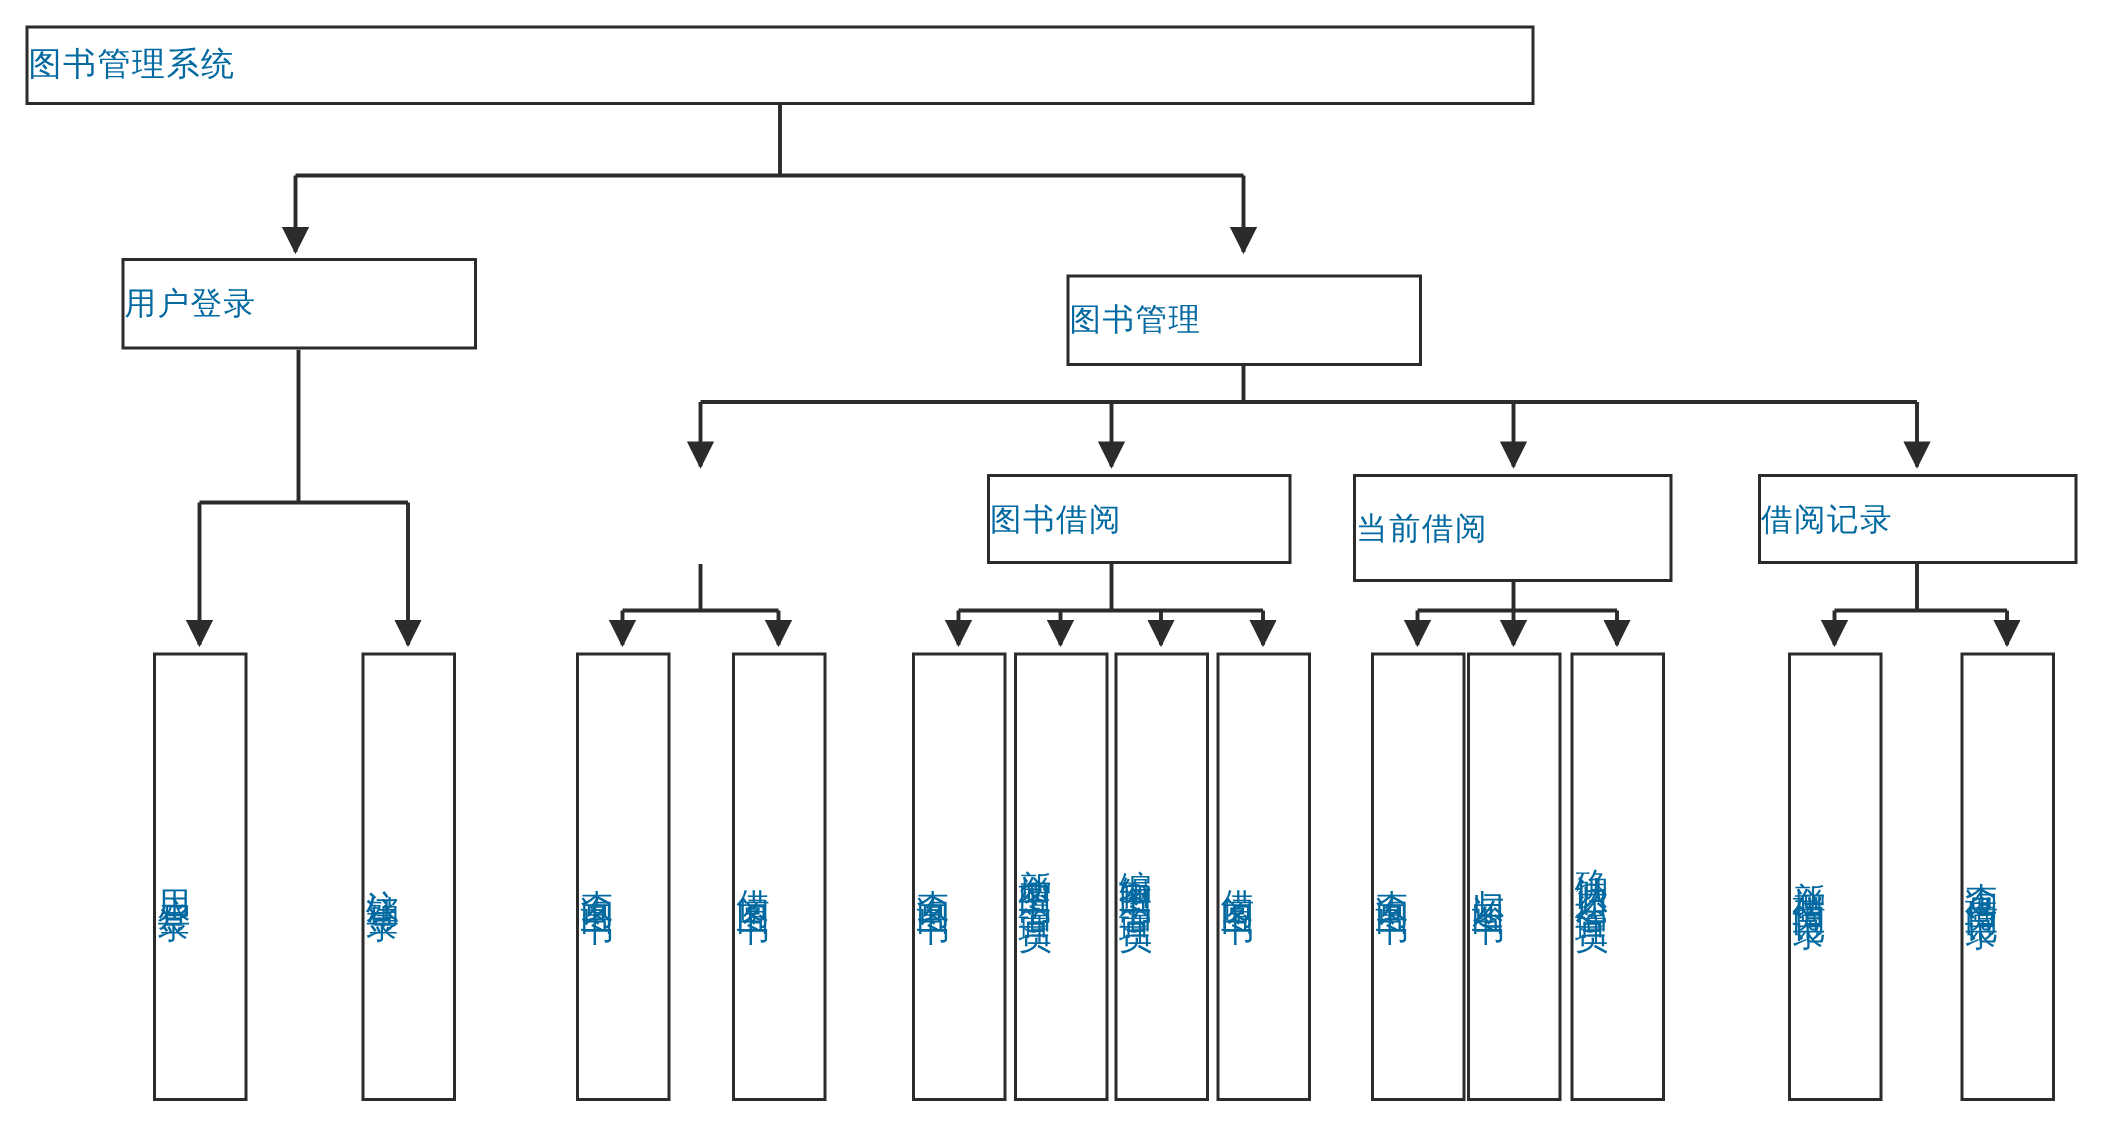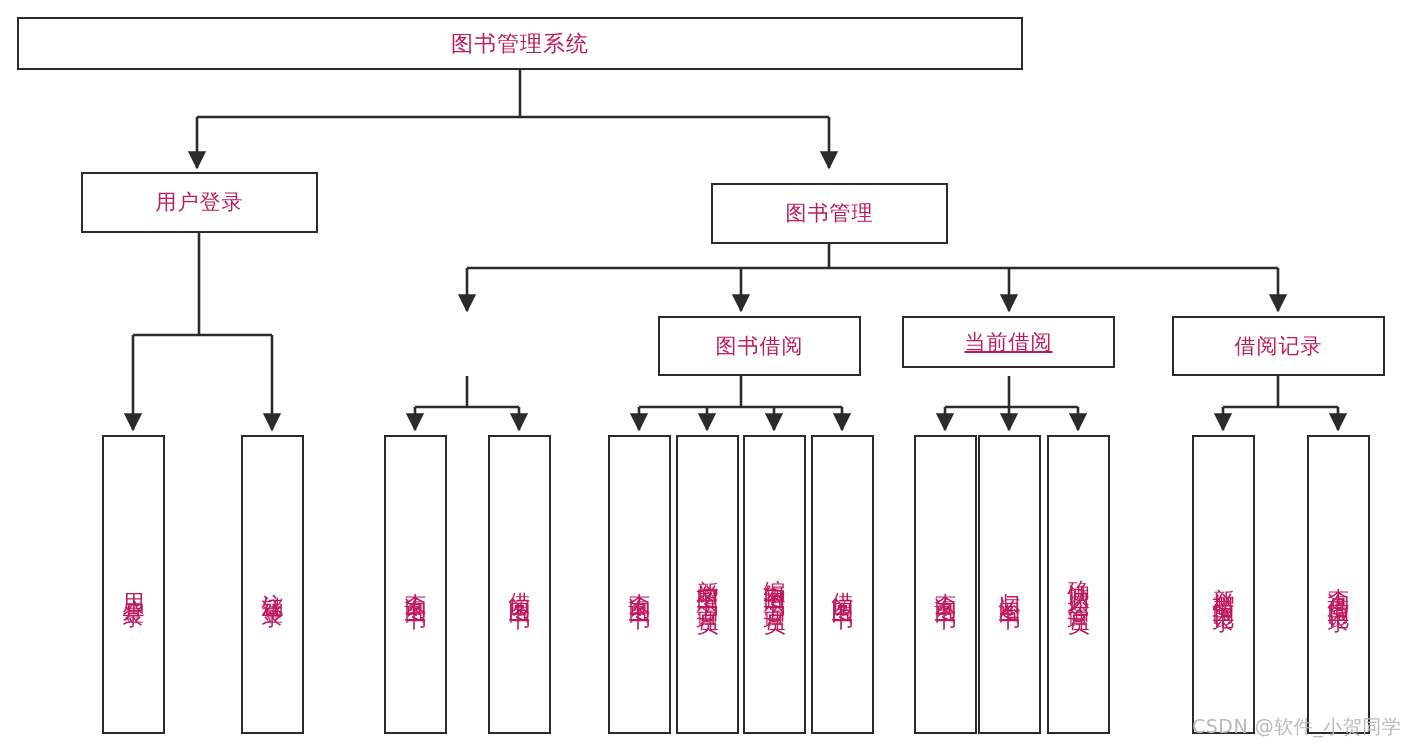--- a/index.html
+++ b/index.html
@@ -24,22 +24,21 @@
     width: 1405px;
     height: 747px;
   }
   .node {
     position: absolute;
     box-sizing: border-box;
     border: 2.5px solid #2b2b2b;
     background: #ffffff;
     display: flex;
     align-items: center;
-    justify-content: center;
-    color: #be185d;
+    color: #0369a1;
   }
   .node-label {
     display: block;
     text-align: center;
     line-height: 1.18;
   }
   .h-node .node-label {
     font-size: 21px;
     letter-spacing: 1px;
   }
@@ -126,21 +125,21 @@
   <div class="node h-node" style="left:81px; top:172px; width:237px; height:61px;">
     <span class="node-label">用户登录</span>
   </div>
   <div class="node h-node" style="left:711px; top:172px; width:237px; height:61px;margin-top:11px;">
     <span class="node-label">图书管理</span>
   </div>
 
   <div class="node h-node" style="left:658px; top:316px; width:203px; height:60px;">
     <span class="node-label">图书借阅</span>
   </div>
-  <div class="node h-node" style="left:902px; top:316px; width:213px; height:52px;text-decoration:underline;">
+  <div class="node h-node" style="left:902px; top:316px; width:213px; height:72px;">
     <span class="node-label">当前借阅</span>
   </div>
   <div class="node h-node" style="left:1172px; top:316px; width:213px; height:60px;">
     <span class="node-label">借阅记录</span>
   </div>
 
   <div class="node v-node" style="left:102px; top:435px; width:63px; height:299px;">
     <span class="node-label">用户登录</span>
   </div>
   <div class="node v-node" style="left:241px; top:435px; width:63px; height:299px;">
@@ -177,15 +176,14 @@
     <span class="node-label">确认归还（管理员）</span>
   </div>
 
   <div class="node v-node" style="left:1192px; top:435px; width:63px; height:299px;">
     <span class="node-label">新增借阅记录</span>
   </div>
   <div class="node v-node" style="left:1307px; top:435px; width:63px; height:299px;">
     <span class="node-label">查询借阅记录</span>
   </div>
 
-  <div class="watermark" style="left:1192px; top:714px;">CSDN @软件_小贺同学</div>
 
 </div>
 
 </body></html>

